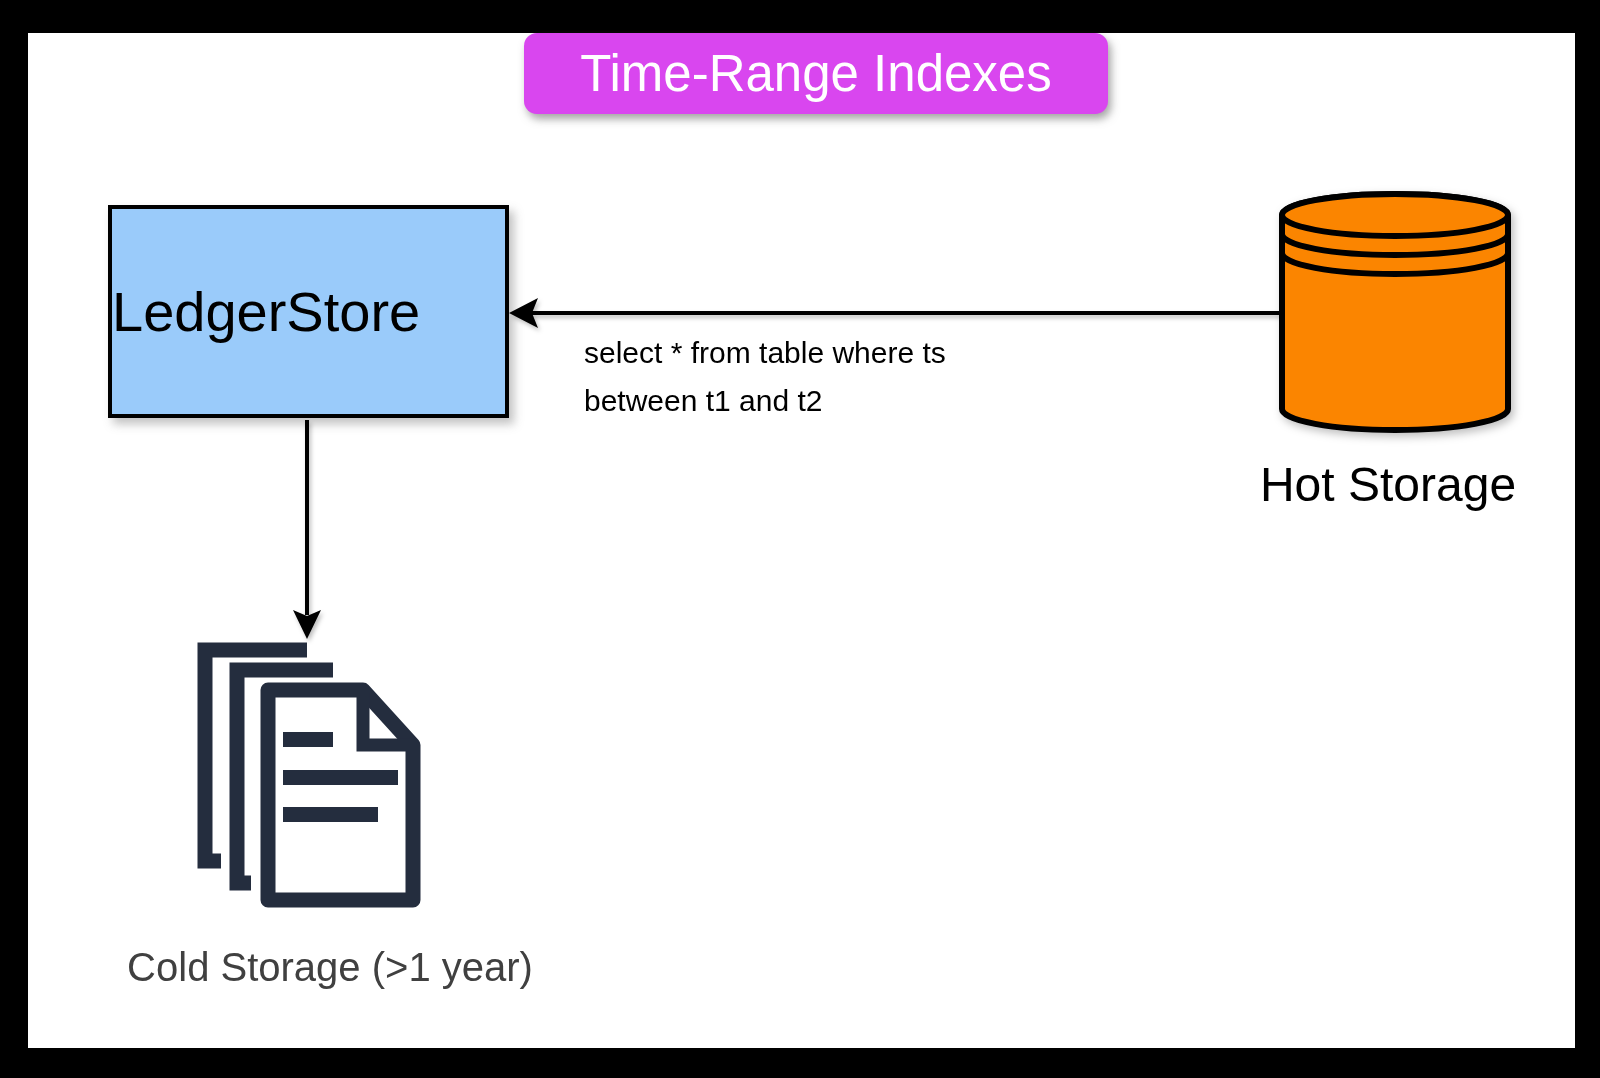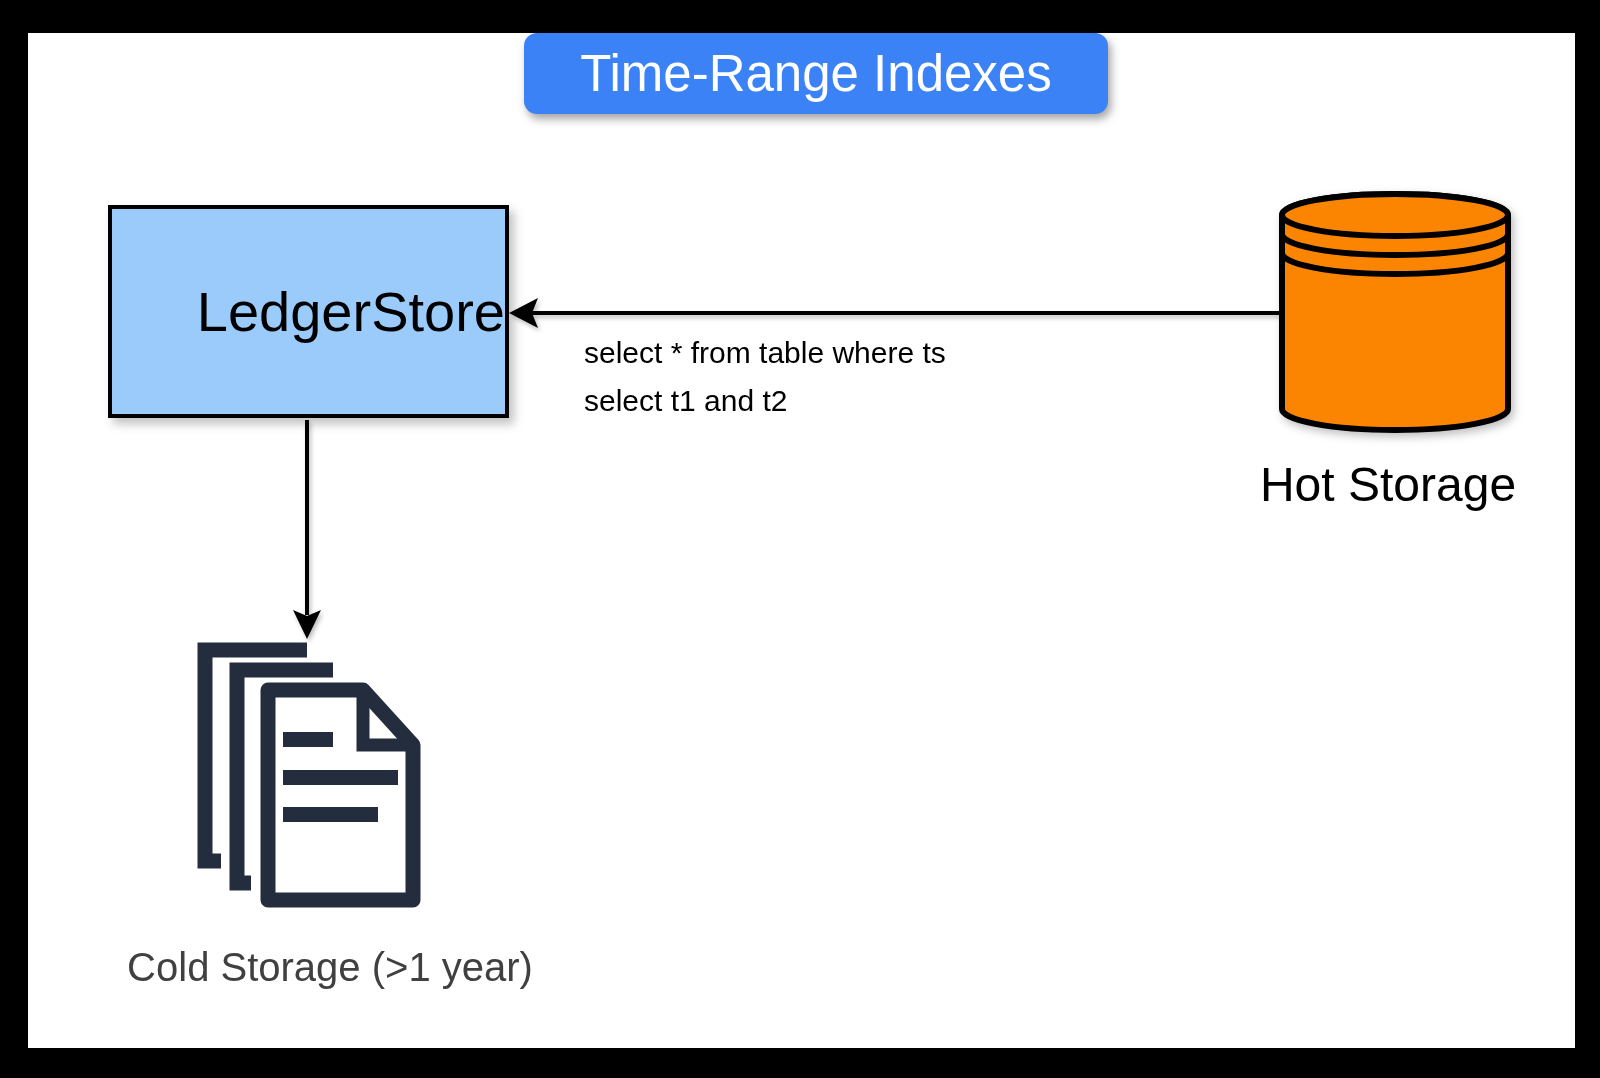--- a/index.html
+++ b/index.html
@@ -13,38 +13,38 @@
   .canvas {
     position: absolute;
     left: 28px; top: 33px;
     width: 1547px; height: 1015px;
     background: #ffffff;
   }
   .title-banner {
     position: absolute;
     left: 496px; top: 0px;
     width: 584px; height: 81px;
-    background: #3b82f6;
+    background: #d946ef;
     border-radius: 13px;
     display: flex; align-items: center; justify-content: center;
     box-shadow: 3px 5px 8px rgba(90,90,90,0.55);
   }
   .title-banner .title-text {
     color: #ffffff;
     font-size: 51px;
     line-height: 1;
     white-space: nowrap;
   }
   .node-box {
     position: absolute;
     left: 80px; top: 172px;
     width: 401px; height: 213px;
     background: #9acbfa;
     border: 4px solid #000000;
-    display: flex; align-items: center; justify-content: flex-end;
+    display: flex; align-items: center; justify-content: flex-start;
     box-shadow: 5px 6px 9px rgba(120,120,120,0.45);
   }
   .node-box .node-label {
     color: #000000;
     font-size: 56px;
     line-height: 1;
     white-space: nowrap;
   }
   svg.overlay {
     position: absolute;
@@ -114,21 +114,21 @@
     </g>
 
     <g>
       <line x1="279" y1="387" x2="279" y2="582" stroke="#000000" stroke-width="4"></line>
       <polygon points="279,606 265,577 279,583 293,577" fill="#000000"></polygon>
     </g>
   </svg>
 
   <div class="edge-label">
     <div>select * from table where ts</div>
-    <div>select t1 and t2</div>
+    <div>between t1 and t2</div>
   </div>
 
   <div class="cylinder-wrap">
     <svg viewBox="0 0 236 250" width="236" height="250">
       <path d="M 5 30 A 113 21 0 0 1 231 30 L 231 224 A 113 21 0 0 1 5 224 Z" fill="#fb8500" stroke="#000000" stroke-width="6"></path>
       <ellipse cx="118" cy="30" rx="113" ry="21" fill="#fb8500" stroke="#000000" stroke-width="6"></ellipse>
       <path d="M 5 49 A 113 21 0 0 0 231 49" fill="none" stroke="#000000" stroke-width="6"></path>
       <path d="M 5 68 A 113 21 0 0 0 231 68" fill="none" stroke="#000000" stroke-width="6"></path>
     </svg>
   </div>

